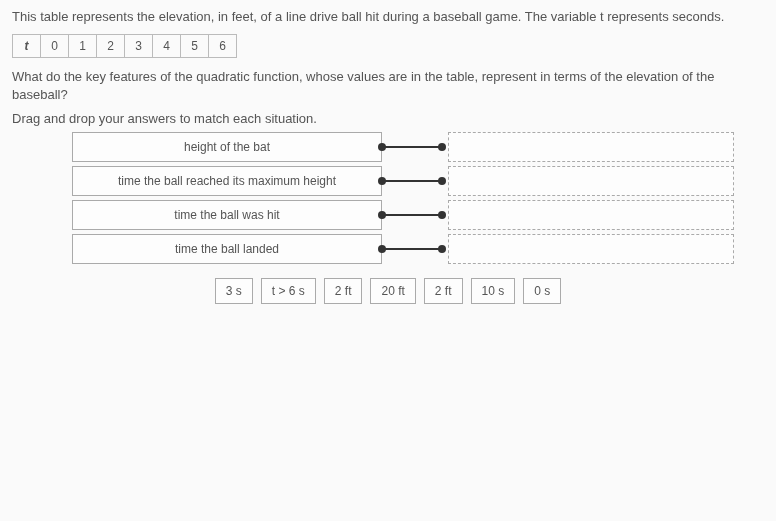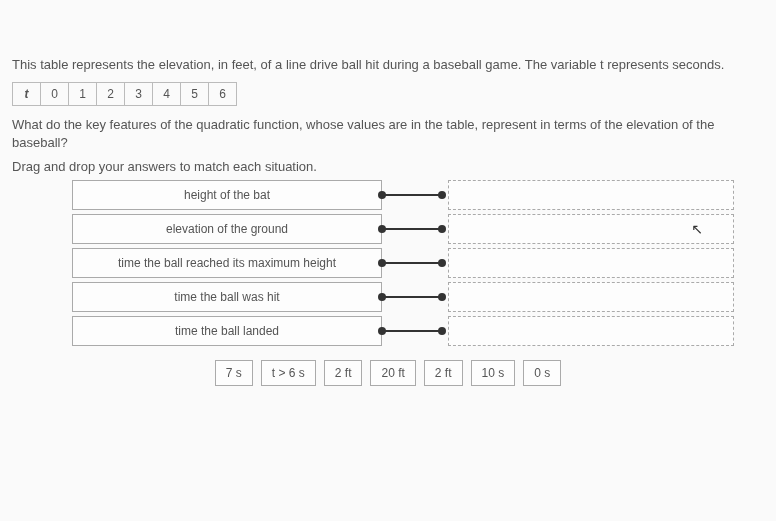--- a/index.html
+++ b/index.html
@@ -1,17 +1,17 @@
 <!DOCTYPE html>
 <html><head>
 <meta charset="utf-8">
 <style>
 *{box-sizing:border-box;margin:0;padding:0;}
 body{font-family:Arial,sans-serif;font-size:13px;color:#555;background:#fafafa;width:776px;height:521px;padding:8px 12px;overflow:hidden;}
-.intro{margin-bottom:8px;line-height:1.4;margin-top:48px;}
+.intro{margin-bottom:8px;line-height:1.4;}
 table{border-collapse:collapse;margin-bottom:10px;}
 td{border:1px solid #bbb;padding:4px 8px;text-align:center;min-width:28px;font-size:12px;}
 td.hdr{font-weight:bold;font-style:italic;}
 .question{margin-bottom:6px;line-height:1.4;}
 .instruct{margin-bottom:6px;}
 .rows{display:flex;flex-direction:column;gap:4px;margin:0 30px 14px 60px;}
 .row{display:flex;align-items:center;height:30px;}
 .prompt{flex:0 0 310px;height:30px;border:1px solid #aaa;background:#fdfdfd;display:flex;align-items:center;justify-content:center;font-size:12px;color:#555;}
 .conn{flex:0 0 60px;height:2px;background:#333;position:relative;}
 .conn::before,.conn::after{content:"";position:absolute;width:8px;height:8px;border-radius:50%;background:#333;top:-3px;}
@@ -45,44 +45,37 @@
 <p class="question">What do the key features of the quadratic function, whose values are in the table, represent in terms of the elevation of the baseball?</p>
 <p class="instruct">Drag and drop your answers to match each situation.</p>
 
 <div class="rows" id="rows">
     <div class="row">
       <div class="prompt">height of the bat</div>
       <div class="conn"></div>
       <div class="drop"></div>
     </div>
     <div class="row">
-      <div class="prompt">elevation of the ground</div>
-      <div class="conn"></div>
-      <div class="drop">
-        <span class="cursor">↖</span>
-      </div>
-    </div>
-    <div class="row">
       <div class="prompt">time the ball reached its maximum height</div>
       <div class="conn"></div>
       <div class="drop"></div>
     </div>
     <div class="row">
       <div class="prompt">time the ball was hit</div>
       <div class="conn"></div>
       <div class="drop"></div>
     </div>
     <div class="row">
       <div class="prompt">time the ball landed</div>
       <div class="conn"></div>
       <div class="drop"></div>
     </div>
   </div>
 
 <div class="chips" id="chips">
-    <div class="chip">7 s</div>
+    <div class="chip">3 s</div>
     <div class="chip">t &gt; 6 s</div>
     <div class="chip">2 ft</div>
     <div class="chip">20 ft</div>
     <div class="chip">2 ft</div>
     <div class="chip">10 s</div>
     <div class="chip">0 s</div>
   </div>
 
 </body></html>

